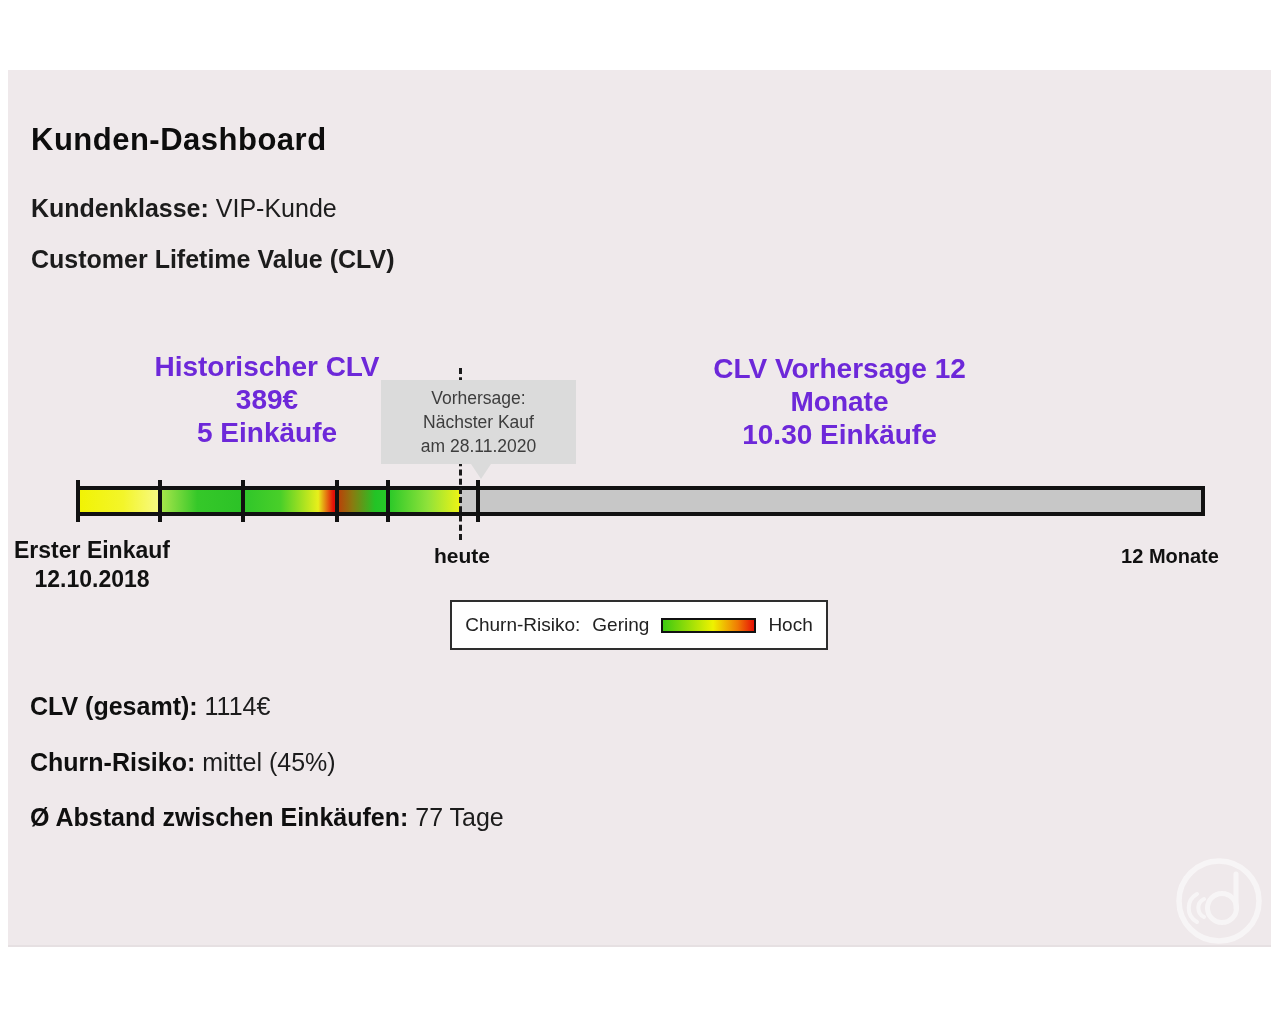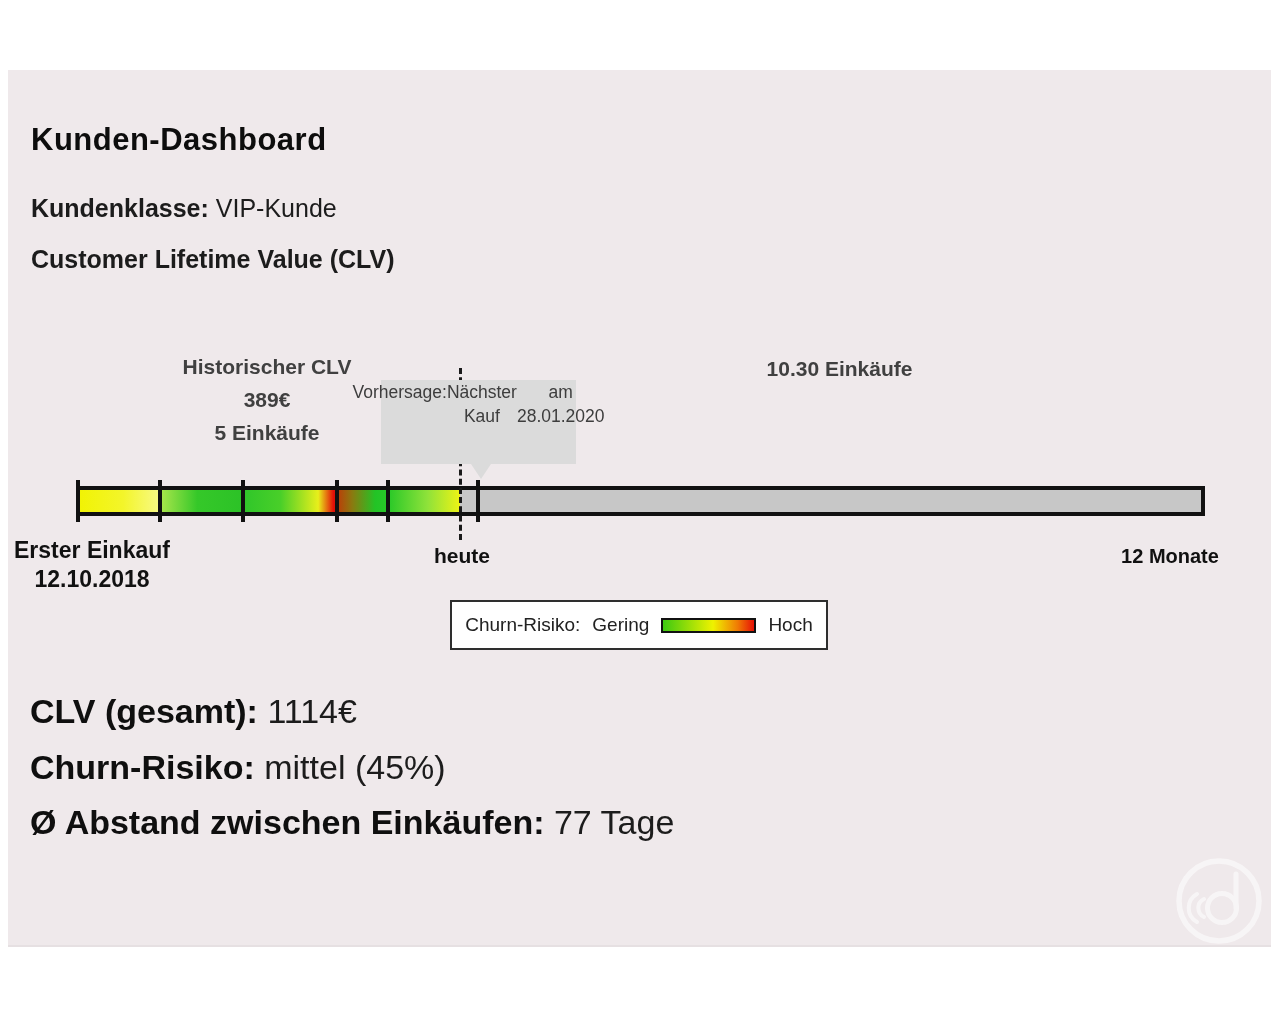--- a/index.html
+++ b/index.html
@@ -6,27 +6,27 @@
   html,body { width:1280px; height:1024px; background:#ffffff; font-family:"Liberation Sans", sans-serif; color:#161616; }
   #canvas { position:relative; width:1280px; height:1024px; overflow:hidden; background:#ffffff; }
   #panel { position:absolute; left:8px; top:70px; width:1263px; height:877px; background:#efe9eb; border-bottom:2px solid #e6e0e2; }
 
   .page-title { position:absolute; left:31px; top:122px; font-size:31px; font-weight:bold; letter-spacing:0.5px; color:#0d0d0d; }
   .subline { position:absolute; left:31px; font-size:25px; color:#1c1c1c; }
   .subline b { font-weight:bold; }
   #customer-class { top:194px; }
   #clv-heading { top:245px; font-weight:bold; }
 
-  .annot-block { position:absolute; text-align:center; font-weight:bold; font-size:21px; line-height:33px; color:#404040; }
+  .annot-block { position:absolute; text-align:center; font-weight:bold; font-size:28px; line-height:33px; color:#6d28d9; }
   #hist-block { left:142px; top:350px; width:250px; }
   #forecast-block { left:662px; top:352px; width:355px; }
 
   
   #tooltip { position:absolute; left:381px; top:380px; width:195px; height:84px; background:#dbdbdb; z-index:30;
-             display:flex; flex-direction:row; justify-content:center; text-align:center;
+             display:flex; flex-direction:column; justify-content:center; text-align:center;
              font-size:17.5px; line-height:24px; color:#3d3d3d; }
   #tooltip-tail { position:absolute; left:90px; top:100%; width:0; height:0;
              border-left:10px solid transparent; border-right:10px solid transparent; border-top:15px solid #dbdbdb; }
 
   
   #today-line { position:absolute; left:459px; top:368px; height:172px; width:0; border-left:3px dashed #1a1a1a; z-index:20; }
 
   
   #bar { position:absolute; left:78px; top:486px; width:1127px; height:30px; z-index:10;
          border-top:4px solid #111; border-bottom:4px solid #111; border-right:4px solid #111; }
@@ -46,21 +46,21 @@
   #end-label   { left:1095px; top:545px; width:150px; text-align:center; font-size:20px; }
 
   
   #legend { position:absolute; left:450px; top:600px; width:378px; height:50px; background:#ffffff;
             border:2px solid #2e2e2e; display:flex; align-items:center; justify-content:center; gap:12px;
             font-size:19px; color:#222; z-index:5; }
   #legend-gradient { width:95px; height:15px; border:2px solid #111;
             background:linear-gradient(90deg,#3dc911 0%,#eff200 55%,#f07b04 82%,#e61207 100%); }
 
   
-  .stat { position:absolute; left:30px; font-size:34px; color:#1c1c1c; }
+  .stat { position:absolute; left:30px; font-size:25px; color:#1c1c1c; }
   .stat b { font-weight:bold; color:#0f0f0f; }
   #stat-0 { top:692px; }
   #stat-1 { top:748px; }
   #stat-2 { top:803px; }
 
   #logo { position:absolute; left:1172px; top:854px; width:94px; height:94px; opacity:0.55; }
 </style>
 </head>
 <body>
 
@@ -75,29 +75,30 @@
 
   <div class="subline" id="clv-heading">Customer Lifetime Value (CLV)</div>
 
   <div class="annot-block" id="hist-block">
     <div>Historischer CLV</div>
     <div>389€</div>
     <div>5 Einkäufe</div>
   </div>
 
   <div class="annot-block" id="forecast-block">
+    <div>CLV Vorhersage 12 Monate</div>
     <div>10.30 Einkäufe</div>
   </div>
 
   <div id="today-line"></div>
 
   <div id="tooltip">
     <div>Vorhersage:</div>
     <div>Nächster Kauf</div>
-    <div>am 28.01.2020</div>
+    <div>am 28.11.2020</div>
     <div id="tooltip-tail"></div>
   </div>
 
   <div id="bar">
     <div class="seg" id="seg1"></div>
     <div class="seg" id="seg2"></div>
     <div class="seg" id="seg3"></div>
     <div class="seg" id="seg4"></div>
     <div class="seg" id="seg5"></div>
     <div class="seg" id="seg6"></div>

